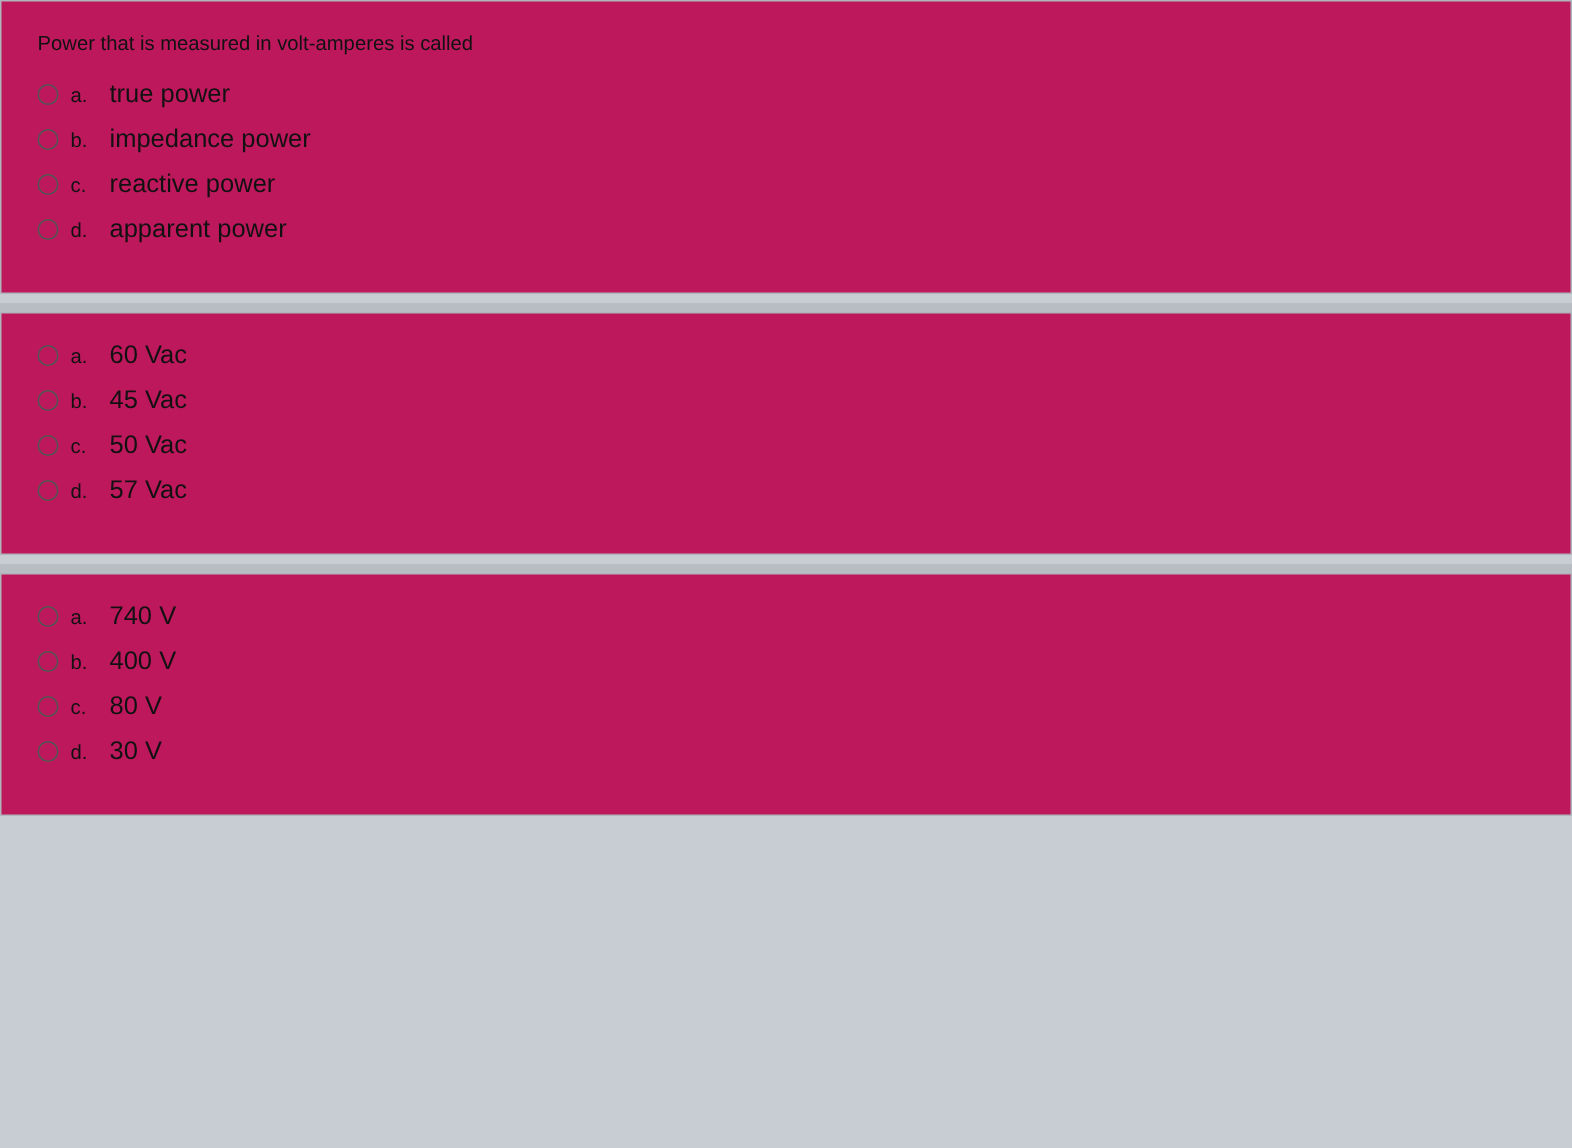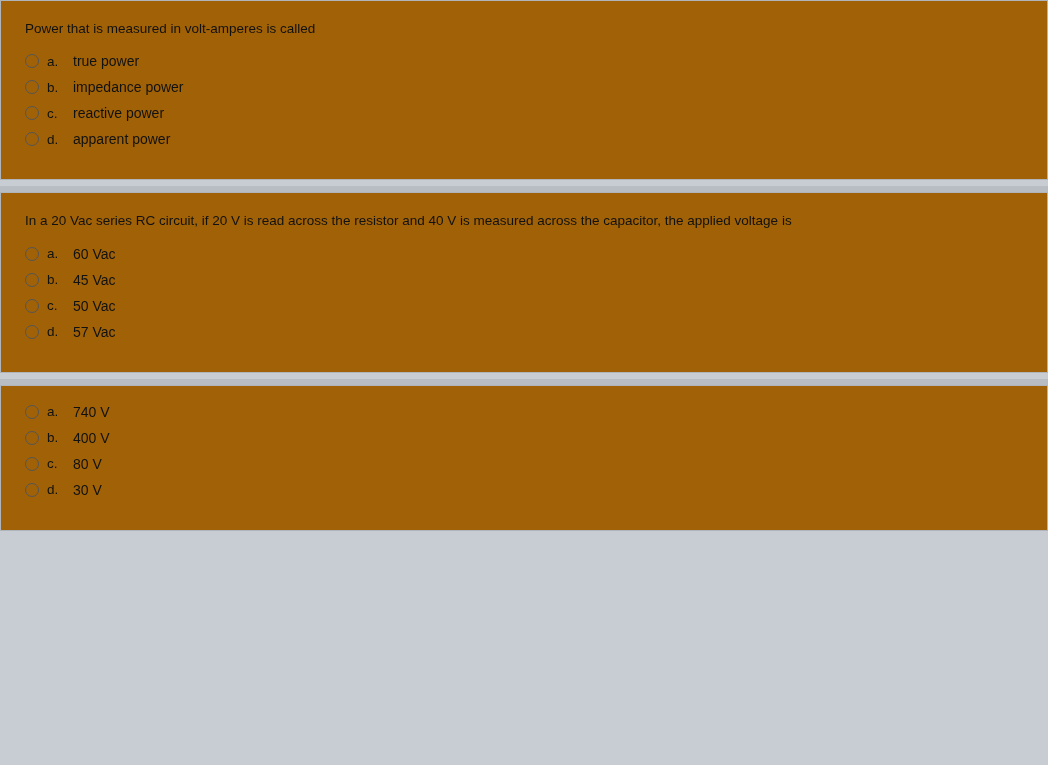--- a/index.html
+++ b/index.html
@@ -11,21 +11,21 @@
     body {
       background-color: #c8cdd4;
       font-family: Arial, sans-serif;
       font-size: 14px;
       color: #1a1a1a;
       width: 1048px;
       min-height: 765px;
     }
 
     .question-block {
-      background-color: #a16207;
+      background-color: #be185d;
       border: 1px solid #b0b5bb;
       padding: 18px 24px 22px 24px;
       margin-bottom: 6px;
     }
 
     .question-text {
       font-size: 13.5px;
       color: #111;
       margin-bottom: 14px;
       line-height: 1.5;
@@ -54,21 +54,21 @@
       display: inline-block;
     }
 
     .option-label-letter {
       font-size: 13.5px;
       color: #111;
       min-width: 18px;
     }
 
     .option-label-text {
-      font-size: 14px;
+      font-size: 17px;
       color: #111;
       text-align: right;
     }
 
     .divider {
       height: 6px;
       background-color: #b8bdc4;
     }
   </style>
 </head>
@@ -96,21 +96,20 @@
       <span class="option-radio"></span>
       <span class="option-label-letter">d.</span>
       <span class="option-label-text">apparent power</span>
     </li>
   </ul>
 </div>
 
 <div class="divider"></div>
 
 <div class="question-block">
-  <p class="question-text">In a 20 Vac series RC circuit, if 20 V is read across the resistor and 40 V is measured across the capacitor, the applied voltage is</p>
   <ul class="options-list">
     <li class="option-item">
       <span class="option-radio"></span>
       <span class="option-label-letter">a.</span>
       <span class="option-label-text">60 Vac</span>
     </li>
     <li class="option-item">
       <span class="option-radio"></span>
       <span class="option-label-letter">b.</span>
       <span class="option-label-text">45 Vac</span>

